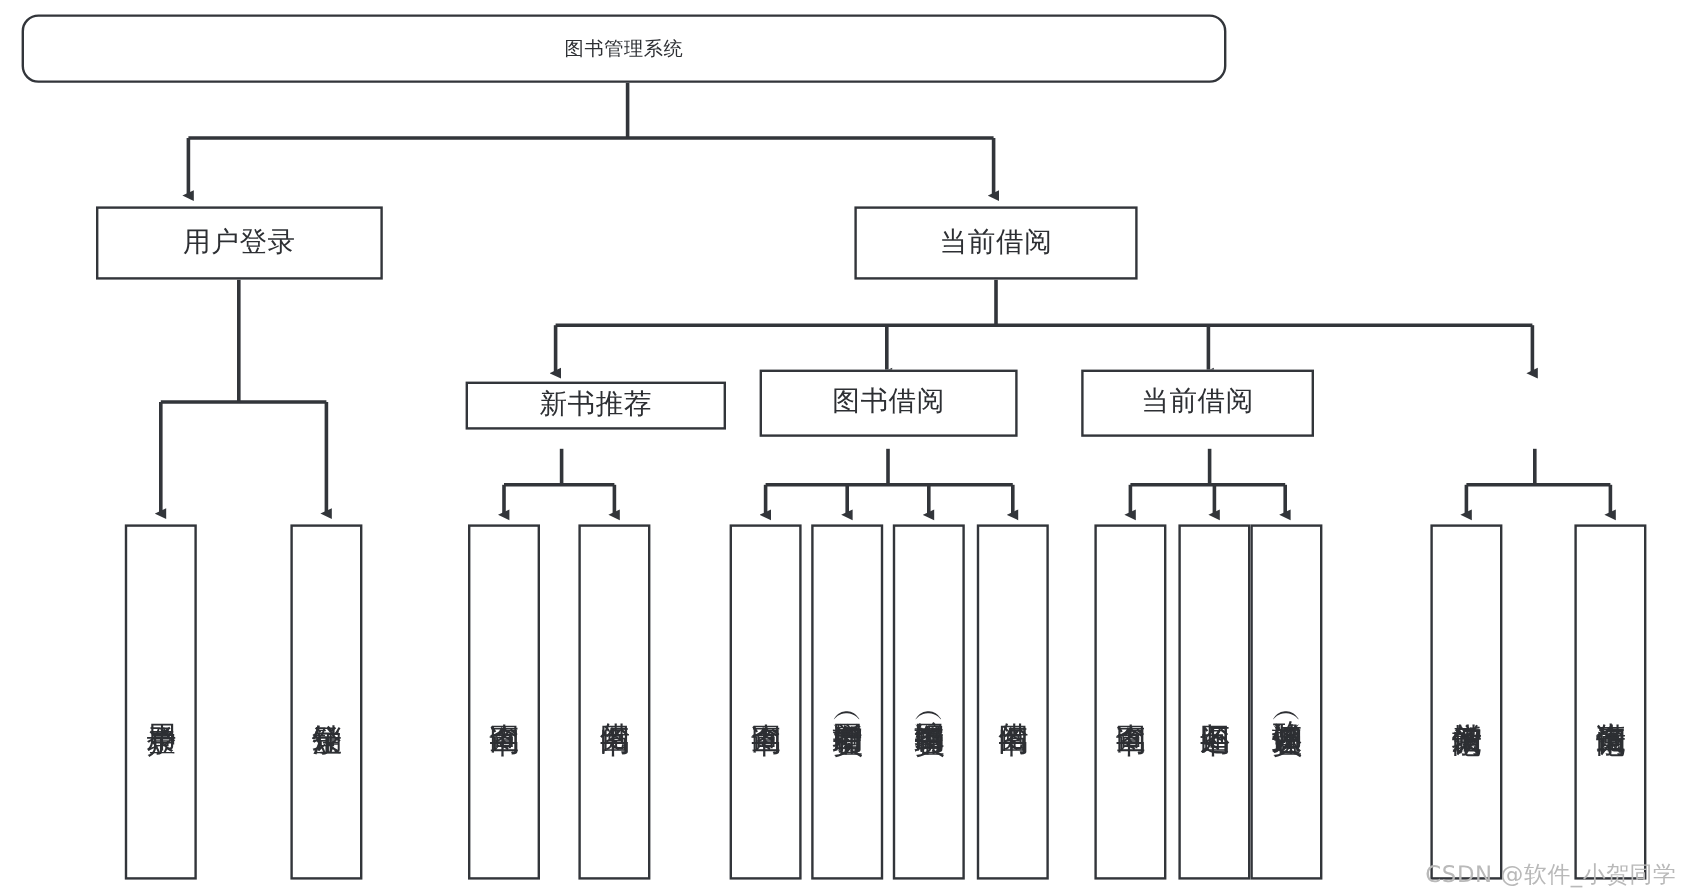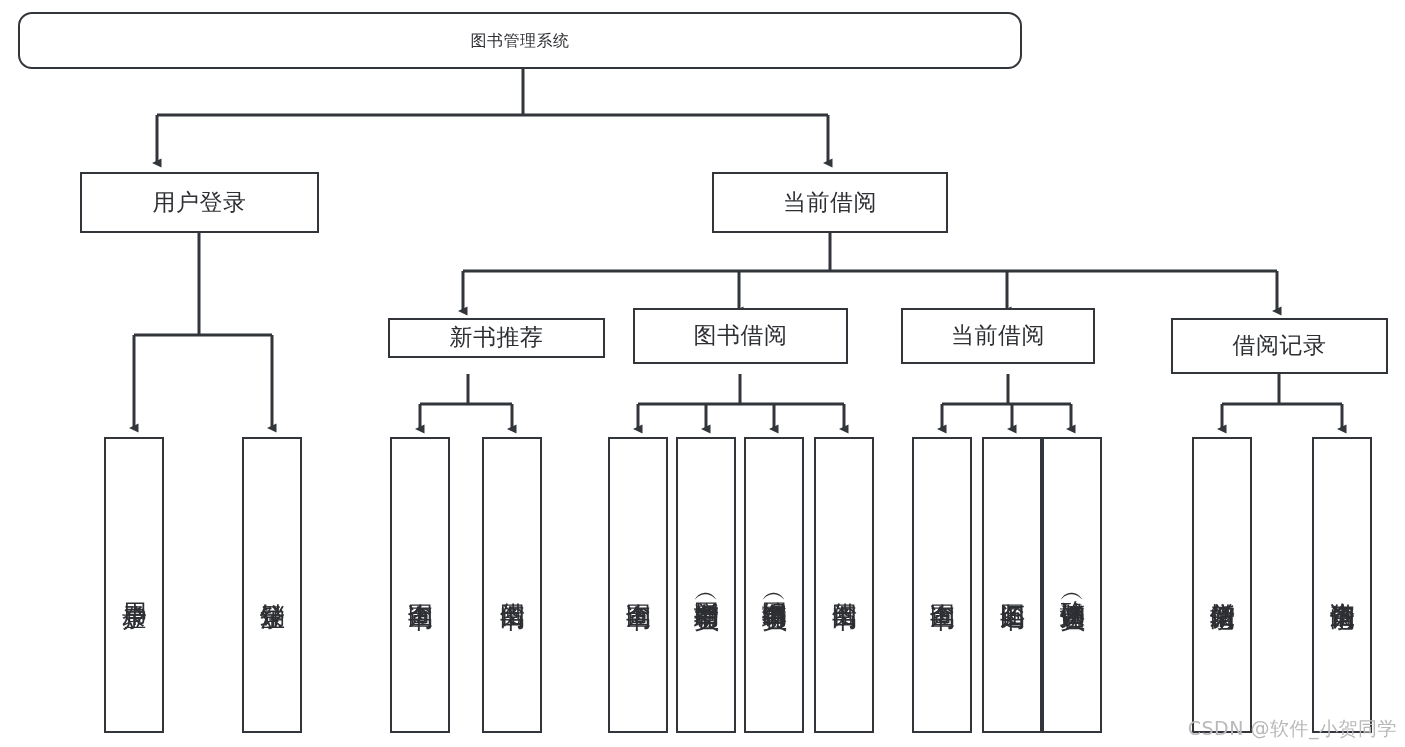--- a/index.html
+++ b/index.html
@@ -143,23 +143,20 @@
 
   <div class="node node-h" style="left:360px; top:318px; width:217px; height:40px;margin-left:28px;">
     <span>新书推荐</span>
   </div>
   <div class="node node-h" style="left:633px; top:308px; width:215px; height:56px;">
     <span>图书借阅</span>
   </div>
   <div class="node node-h" style="left:901px; top:308px; width:194px; height:56px;text-align:center;">
     <span>当前借阅</span>
   </div>
-  <div class="node node-h" style="left:1171px; top:318px; width:217px; height:56px;">
-    <span>借阅记录</span>
-  </div>
 
   <div class="node node-v" style="left:104px; top:437px; width:60px; height:296px;">
     <span class="leaf-label">用户登录</span>
   </div>
   <div class="node node-v" style="left:242px; top:437px; width:60px; height:296px;">
     <span class="leaf-label">注销登录</span>
   </div>
 
   <div class="node node-v" style="left:390px; top:437px; width:60px; height:296px;">
     <span class="leaf-label">查询图书</span>

